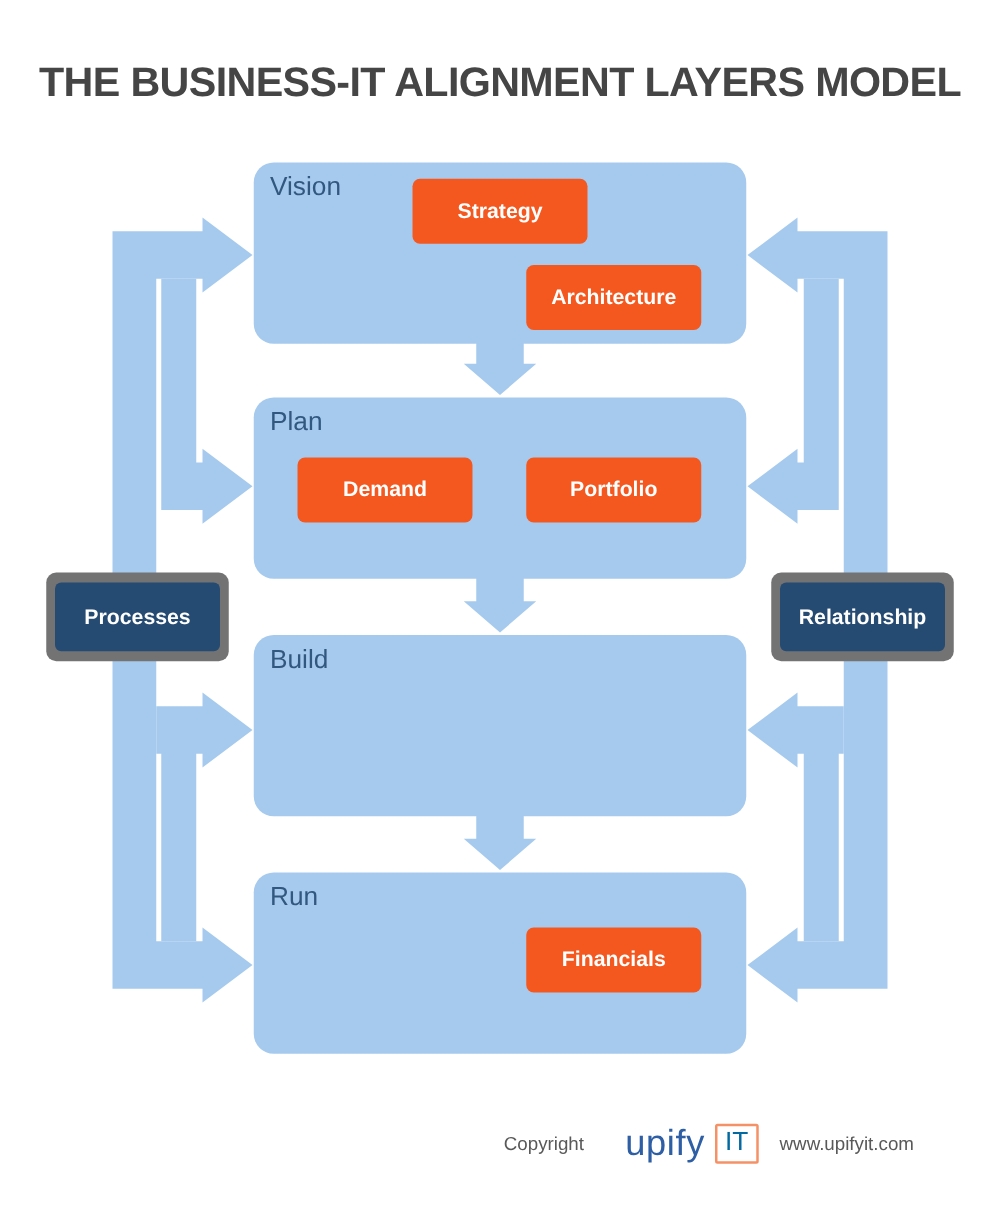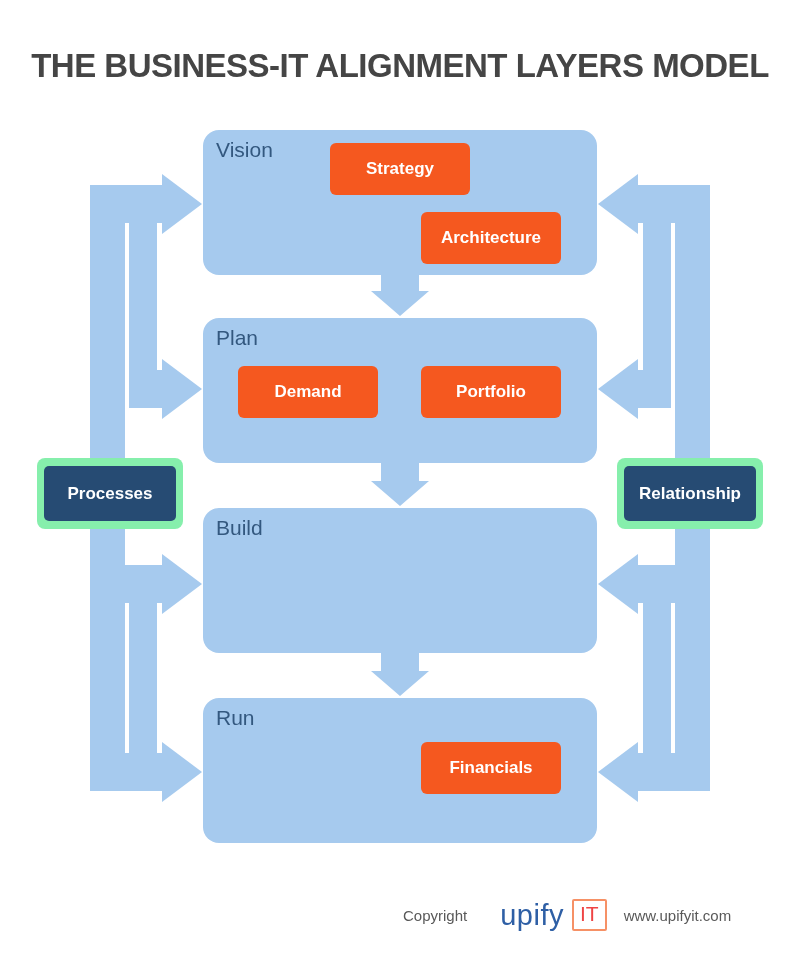--- a/index.html
+++ b/index.html
@@ -48,21 +48,21 @@
     font-size: 17px;
     display: flex;
     align-items: center;
     justify-content: center;
   }
   .side-frame {
     position: absolute;
     top: 458px;
     width: 146px;
     height: 71px;
-    background: #86efac;
+    background: #737373;
     border-radius: 8px;
     display: flex;
     align-items: center;
     justify-content: center;
   }
   .side-frame.left  { left: 37px; }
   .side-frame.right { left: 617px; }
   .side-box {
     width: 132px;
     height: 55px;
@@ -81,21 +81,21 @@
     height: 40px;
     display: flex;
     align-items: center;
     gap: 17px;
   }
   .copyright, .website { font-size: 15px; color: #595959; }
   .brand-group { display: flex; align-items: center; gap: 8px; margin-left: 16px; }
   .brand-name { font-size: 29px; color: #2E5FA5; letter-spacing: 0.5px; }
   .brand-suffix {
     font-size: 21px;
-    color: #ef4444;
+    color: #0369a1;
     border: 2px solid #F69166;
     border-radius: 2px;
     padding: 1px 6px 3px 6px;
   }
 </style>
 </head>
 <body>
 
 <div class="canvas">
 

